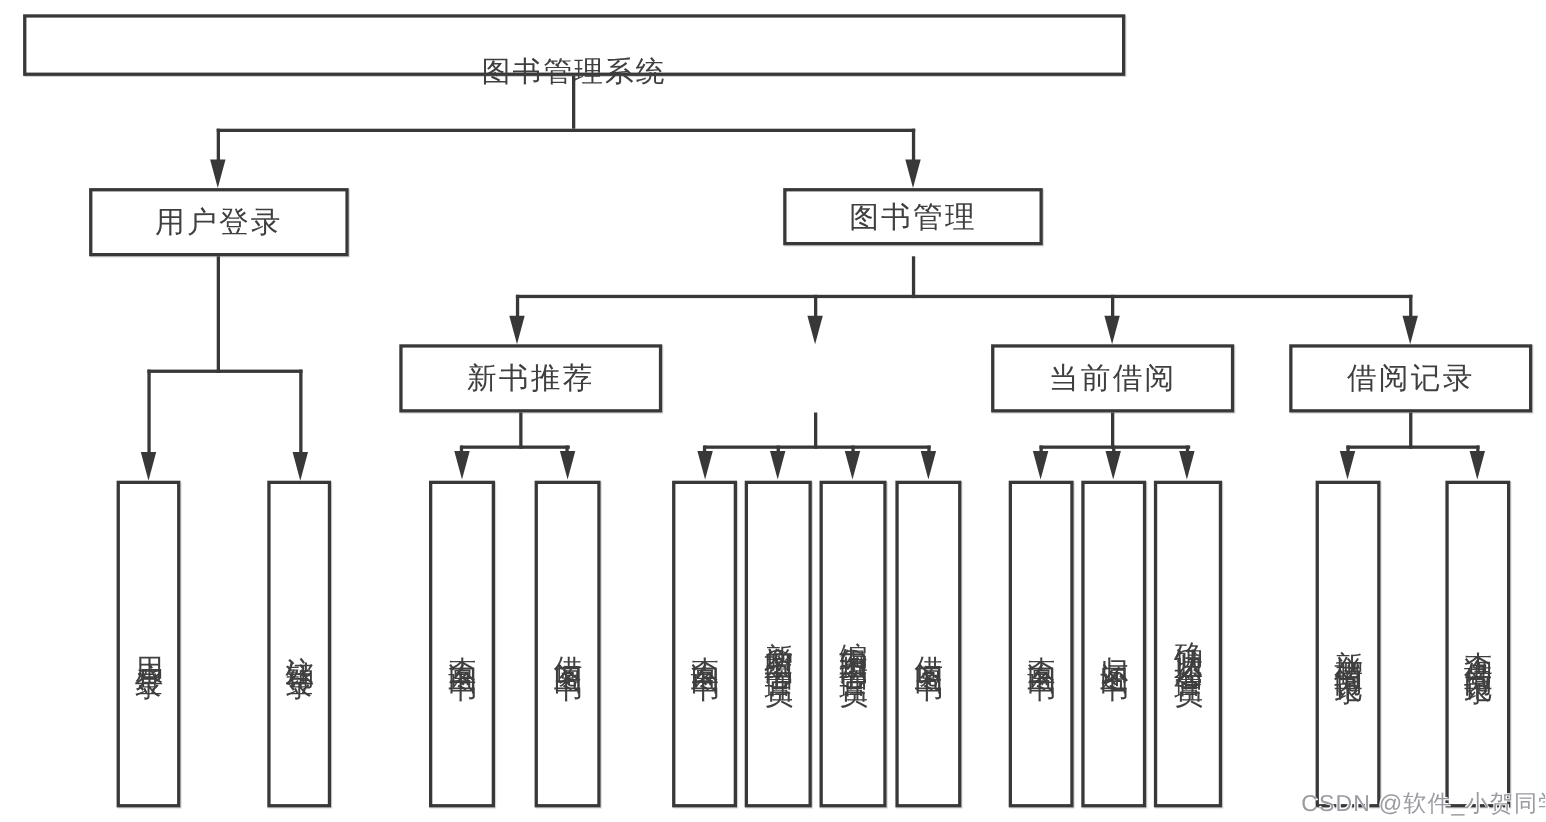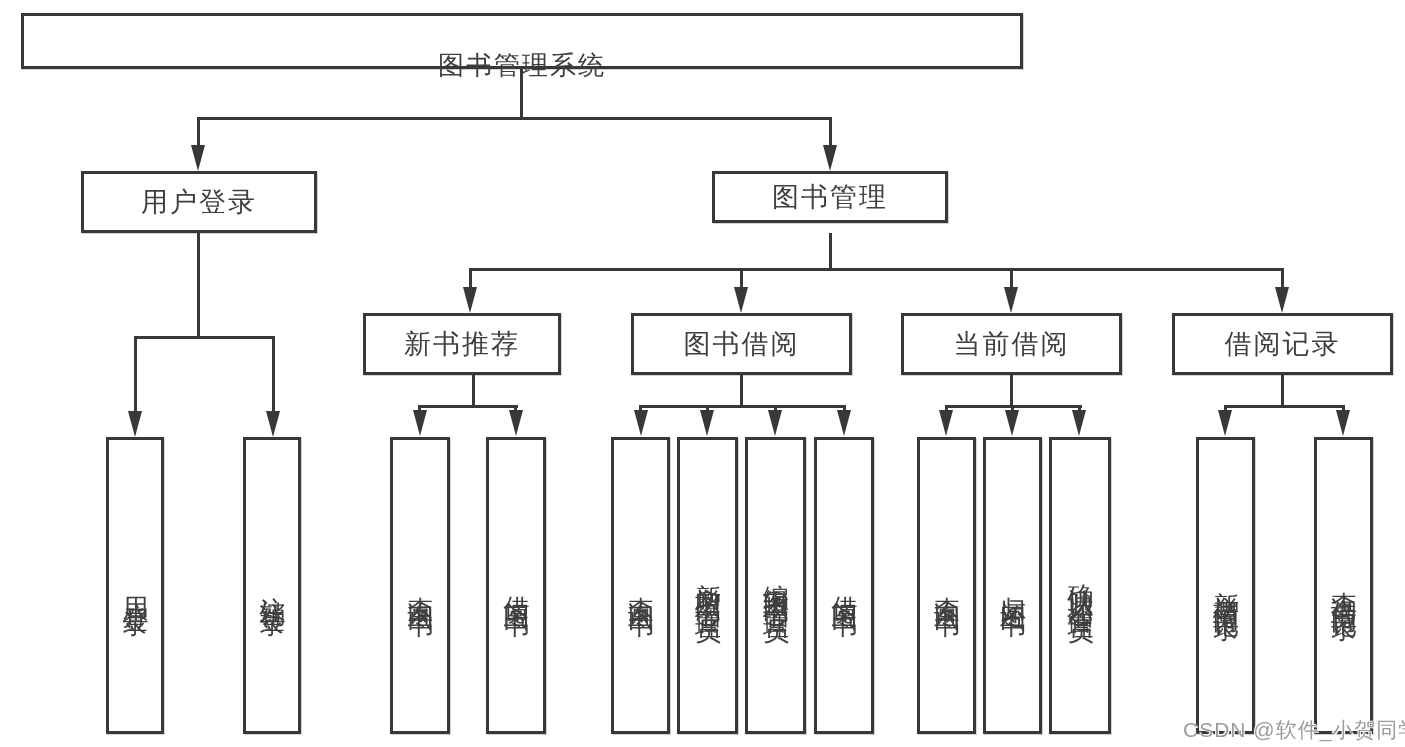--- a/index.html
+++ b/index.html
@@ -71,25 +71,22 @@
   <div class="hline" style="left:469px;top:268px;width:815px;"></div>
   <div class="vline" style="left:469px;top:268px;height:21px;"></div>
   <div class="arrow" style="left:463px;top:287px;"></div>
   <div class="vline" style="left:740px;top:268px;height:21px;"></div>
   <div class="arrow" style="left:734px;top:287px;"></div>
   <div class="vline" style="left:1010px;top:268px;height:21px;"></div>
   <div class="arrow" style="left:1004px;top:287px;"></div>
   <div class="vline" style="left:1281px;top:268px;height:21px;"></div>
   <div class="arrow" style="left:1275px;top:287px;"></div>
 
-  <div class="box" style="left:363px;top:313px;width:198px;height:62px;">
+  <div class="box" style="left:363px;top:313px;width:239px;height:62px;">
     <span class="hlabel">新书推荐</span>
-  </div>
-  <div class="box" style="left:631px;top:313px;width:221px;height:62px;">
-    <span class="hlabel">图书借阅</span>
   </div>
   <div class="box" style="left:901px;top:313px;width:221px;height:62px;align-items:center;">
     <span class="hlabel">当前借阅</span>
   </div>
   <div class="box" style="left:1172px;top:313px;width:221px;height:62px;">
     <span class="hlabel">借阅记录</span>
   </div>
 
   <div class="vline" style="left:472px;top:375px;height:33px;"></div>
   <div class="hline" style="left:419px;top:405px;width:99px;"></div>

